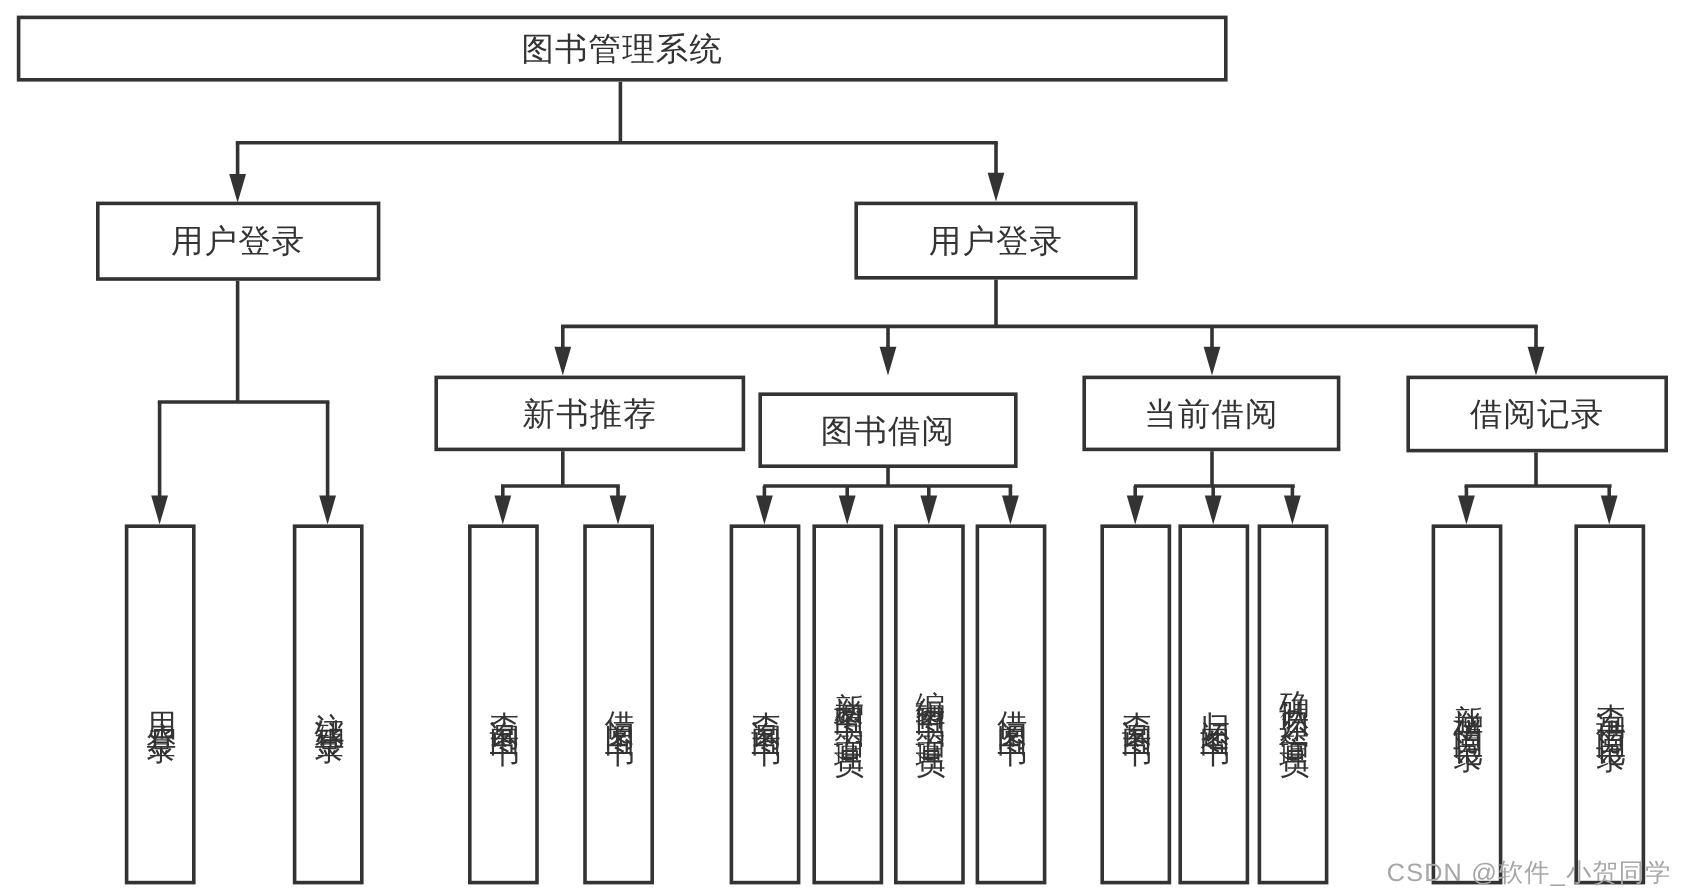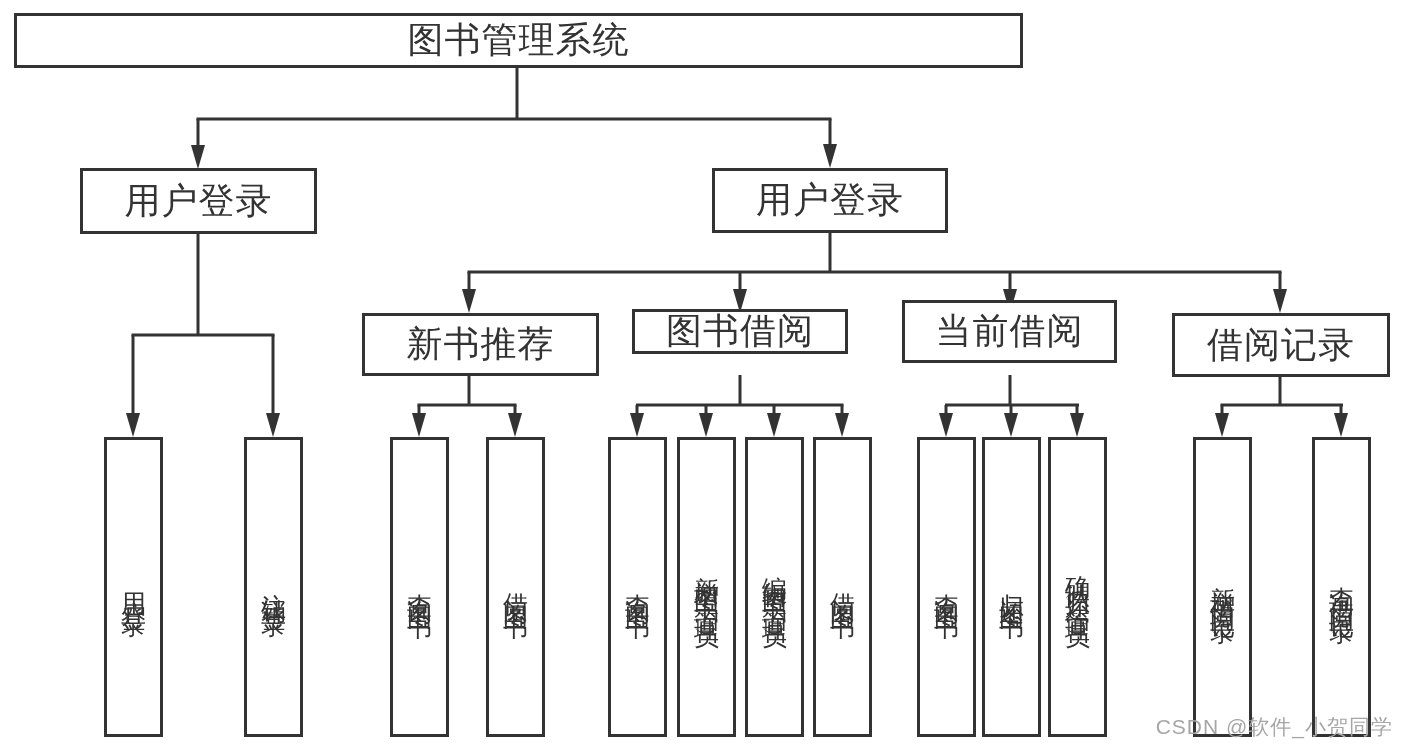--- a/index.html
+++ b/index.html
@@ -26,21 +26,21 @@
   .box {
     position: absolute;
     box-sizing: border-box;
     border: 3px solid #333333;
     background: #ffffff;
     display: flex;
     align-items: center;
     justify-content: center;
     color: #333333;
   }
-  .h-label { font-size: 36px; letter-spacing: 1px; white-space: nowrap; }
+  .h-label { font-size: 27px; letter-spacing: 1px; white-space: nowrap; }
   .leaf .v-label {
     writing-mode: vertical-rl;
     text-orientation: mixed;
     font-size: 25px;
     letter-spacing: 7px;
     line-height: 1;
     white-space: nowrap;
   }
   .watermark {
     position: absolute;
@@ -138,27 +138,27 @@
     <span class="h-label">图书管理系统</span>
   </div>
 
   <div class="box" style="left:80px; top:168px; width:237px; height:66px;">
     <span class="h-label">用户登录</span>
   </div>
   <div class="box" style="left:712px; top:168px; width:236px; height:65px;">
     <span class="h-label">用户登录</span>
   </div>
 
-  <div class="box" style="left:362px; top:313px; width:237px; height:63px;">
+  <div class="box" style="left:362px; top:313px; width:259px; height:63px;">
     <span class="h-label">新书推荐</span>
   </div>
-  <div class="box" style="left:632px; top:309px; width:216px; height:45px;">
+  <div class="box" style="left:632px; top:327px; width:216px; height:63px;">
     <span class="h-label">图书借阅</span>
   </div>
-  <div class="box" style="left:902px; top:300px; width:215px; height:63px;">
+  <div class="box" style="left:902px; top:313px; width:215px; height:63px;">
     <span class="h-label">当前借阅</span>
   </div>
   <div class="box" style="left:1172px; top:313px; width:218px; height:64px;justify-content:center;">
     <span class="h-label">借阅记录</span>
   </div>
 
   <div class="box leaf" style="left:104px; top:437px; width:59px; height:300px;">
     <span class="v-label">用户登录</span>
   </div>
   <div class="box leaf" style="left:244px; top:437px; width:59px; height:300px;">

